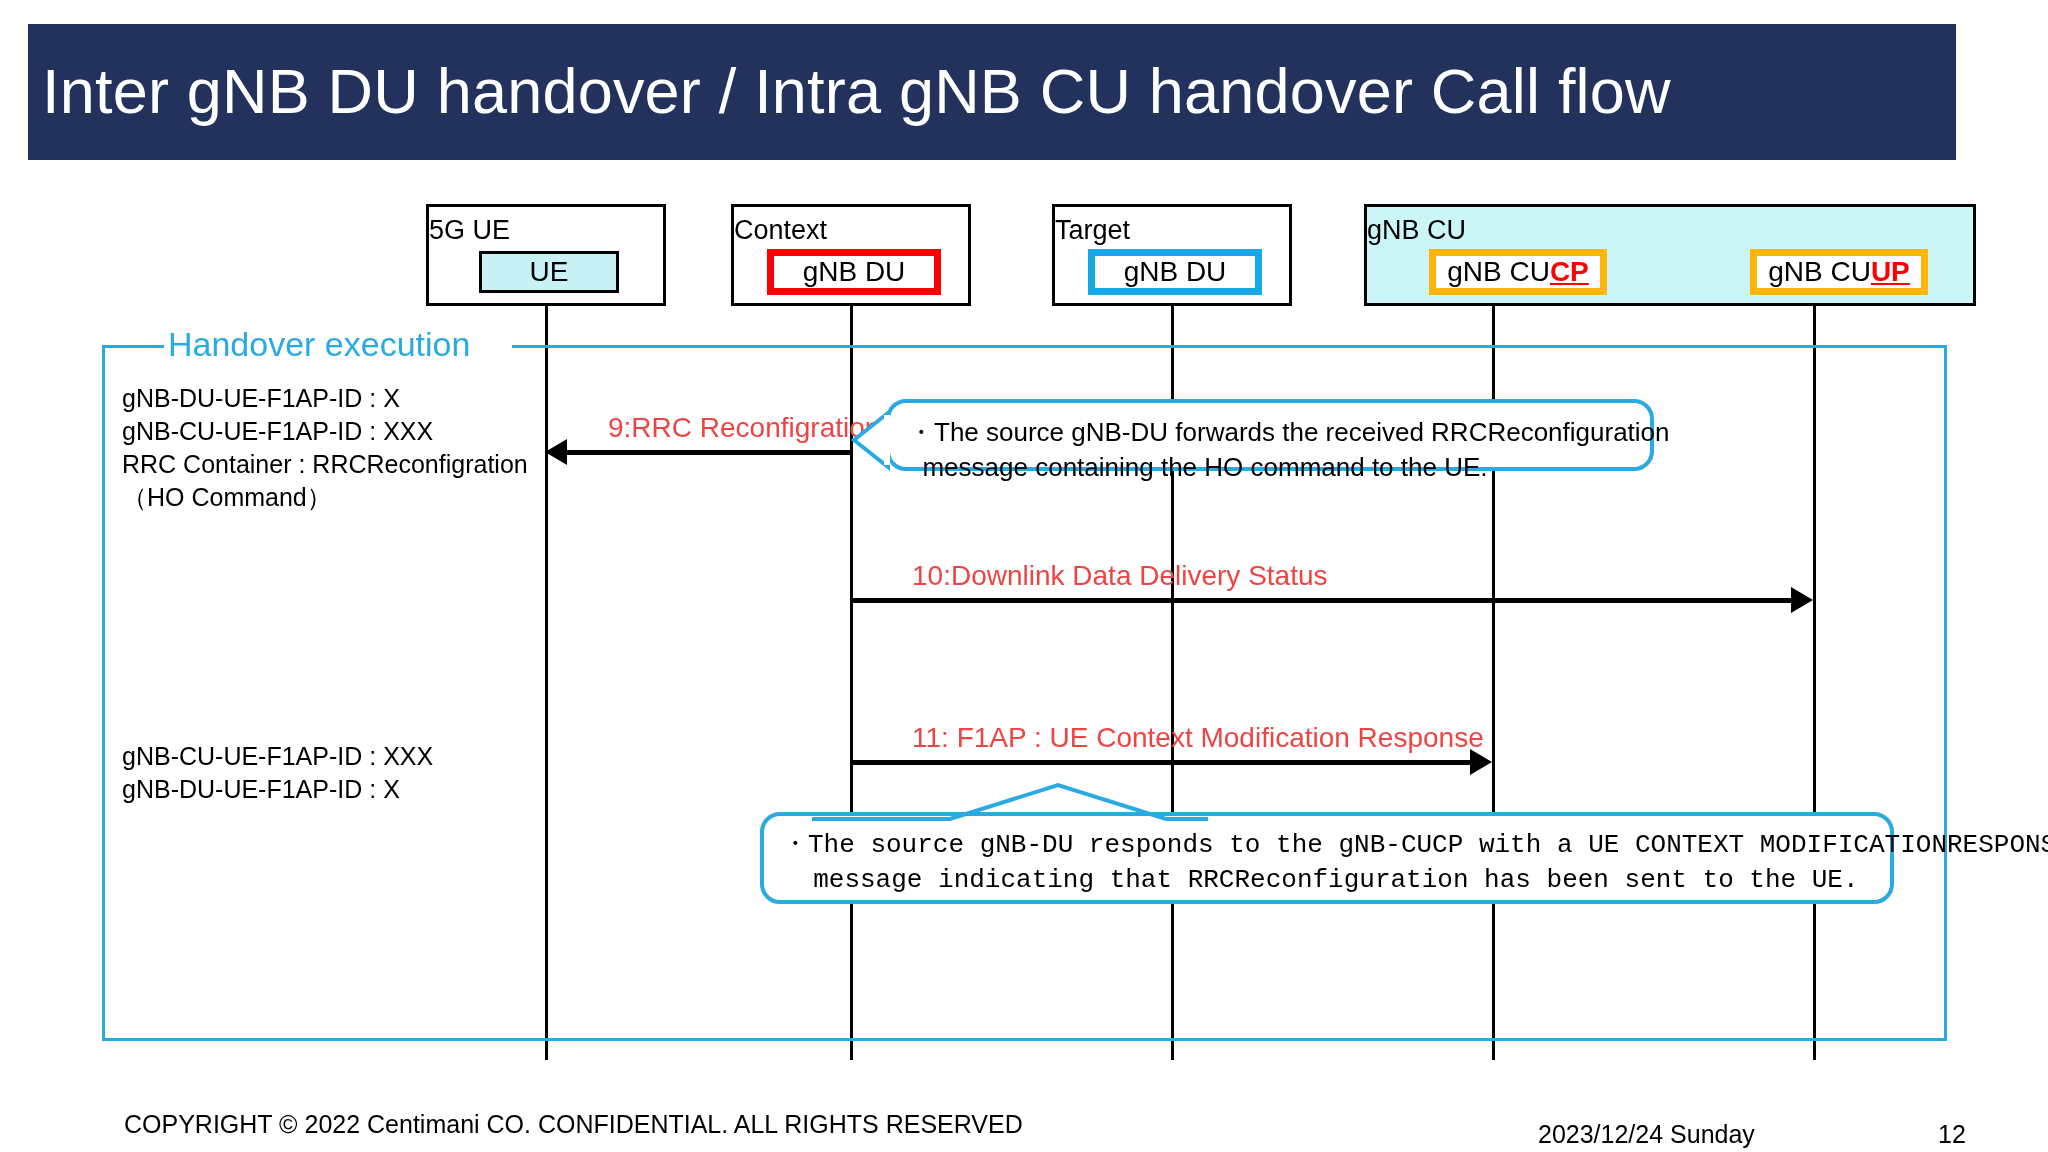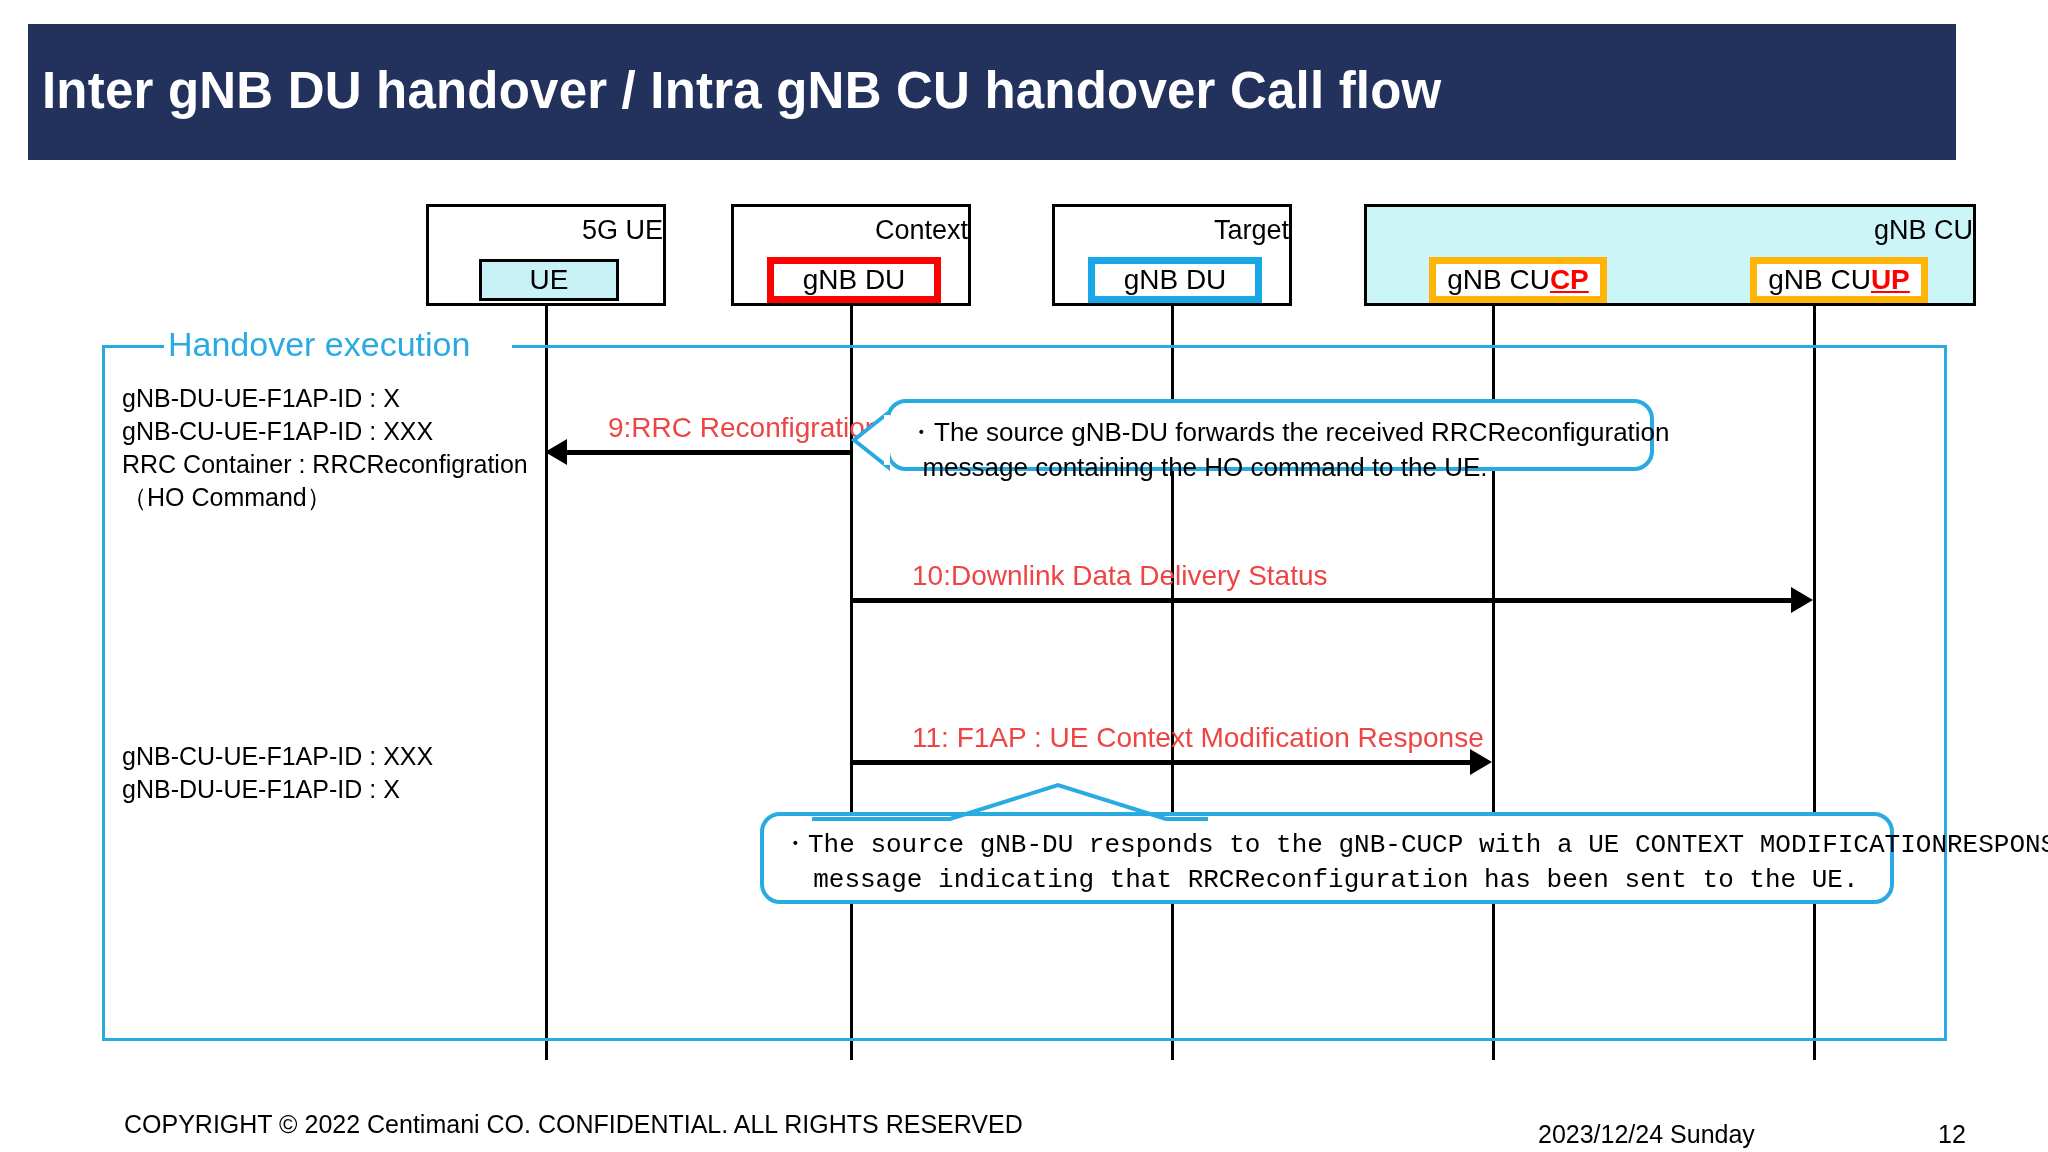--- a/index.html
+++ b/index.html
@@ -28,22 +28,22 @@
     height: 136px;
     background: #22325c;
     box-sizing: border-box;
   }
   #title-text {
     position: absolute;
     left: 14px;
     top: 50%;
     transform: translateY(-52%);
     color: #ffffff;
-    font-size: 51px;
-    font-weight: 700;
+    font-size: 63px;
+    font-weight: 400;
     letter-spacing: 0.2px;
     white-space: nowrap;
   }
 
   
   .lifeline {
     position: absolute;
     width: 3px;
     background: #000000;
   }
@@ -53,35 +53,34 @@
     position: absolute;
     box-sizing: border-box;
     border: 3px solid #000000;
     background: #ffffff;
   }
   .actor-title {
     position: absolute;
     left: 0;
     right: 0;
     top: 8px;
-    text-align: right;
+    text-align: left;
     font-size: 27px;
     color: #000000;
     white-space: nowrap;
   }
   .actor-chip {
     position: absolute;
     box-sizing: border-box;
     display: flex;
     align-items: center;
     justify-content: center;
     font-size: 28px;
     color: #000000;
     white-space: nowrap;
-    margin-top: 8px;
   }
   .chip-ue {
     border: 3px solid #000000;
     background: #c9f2f7;
   }
   .chip-src {
     border: 7px solid #ff0000;
     background: #ffffff;
   }
   .chip-tgt {

